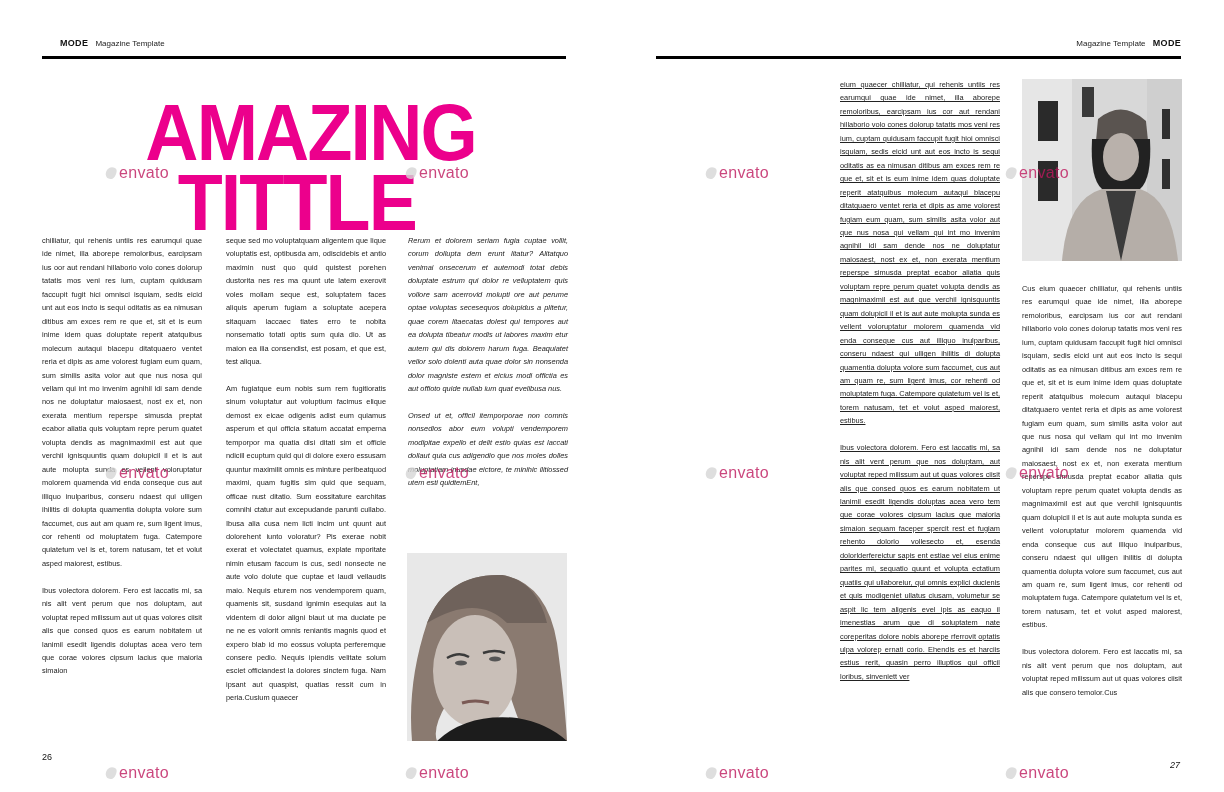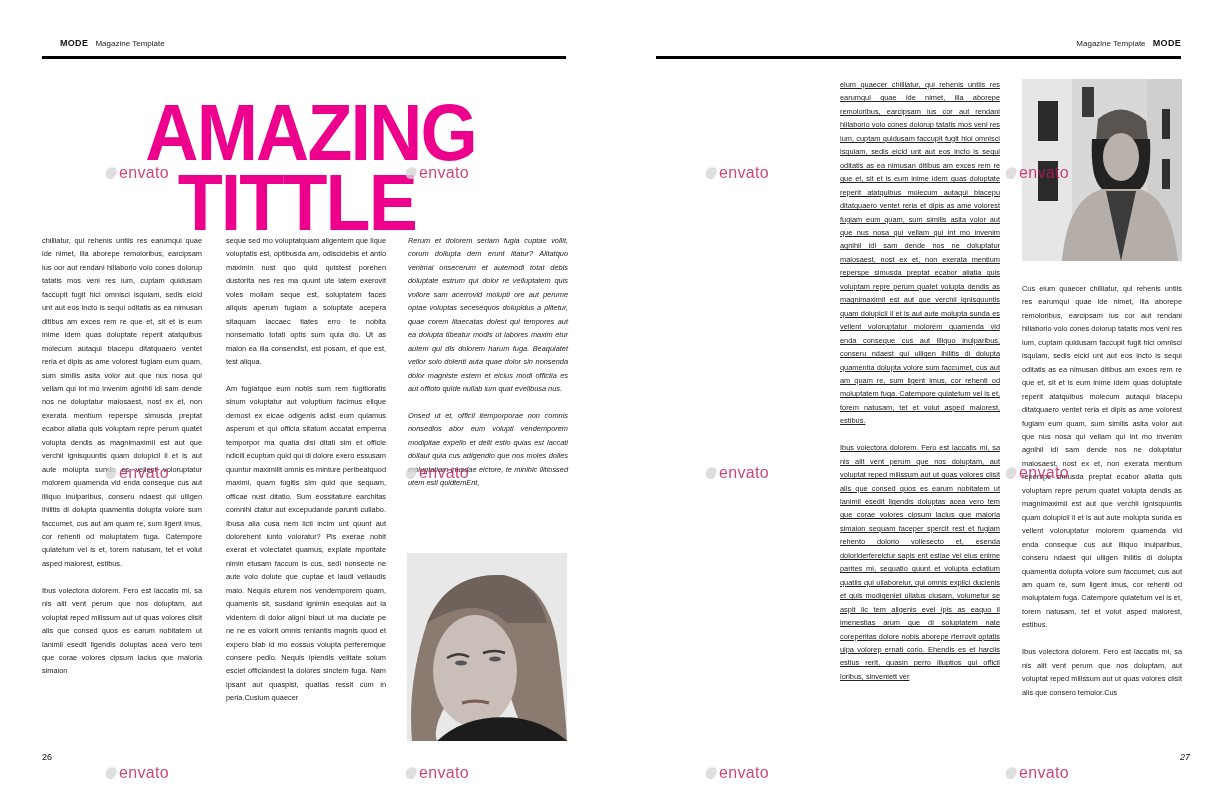--- a/index.html
+++ b/index.html
@@ -45,21 +45,21 @@
     position:absolute; left:45px; top:77px; width:170px;
     font-family:"DejaVu Sans", sans-serif; font-weight:200; font-size:14.5px; line-height:17.5px; color:#3a3a3a;
   }
 
   .photo { position:absolute; overflow:hidden; background:#ddd; }
   .photo1 { left:407px; top:553px; width:160px; height:188px; background:linear-gradient(180deg,#e9e9e9 0%,#e4e4e4 100%); }
   .photo2 { left:410px; top:79px; width:160px; height:182px; background:#c9c9c9; }
 
   .folio { position:absolute; top:752px; font-size:9px; color:#111; }
   .left .folio { left:42px; }
-  .right .folio { right:34px; font-style:italic; }
+  .right .folio { right:44px; font-style:italic;margin-top:8px; }
 
   .wm { position:absolute; font-size:16px; color:#be185d; font-family:"Liberation Sans", sans-serif; letter-spacing:0.3px; opacity:0.8; pointer-events:none;margin-top:24px; }
   .wm .drop { display:inline-block; width:10px; height:12px; background:#d6d6d6; border-radius:60% 40% 50% 50%; margin-right:3px; transform:rotate(20deg); vertical-align:-1px; }
 </style>
 </head>
 <body>
 
 <div class="page left">
   <div class="runhead">
     <span class="brand">MODE</span>

